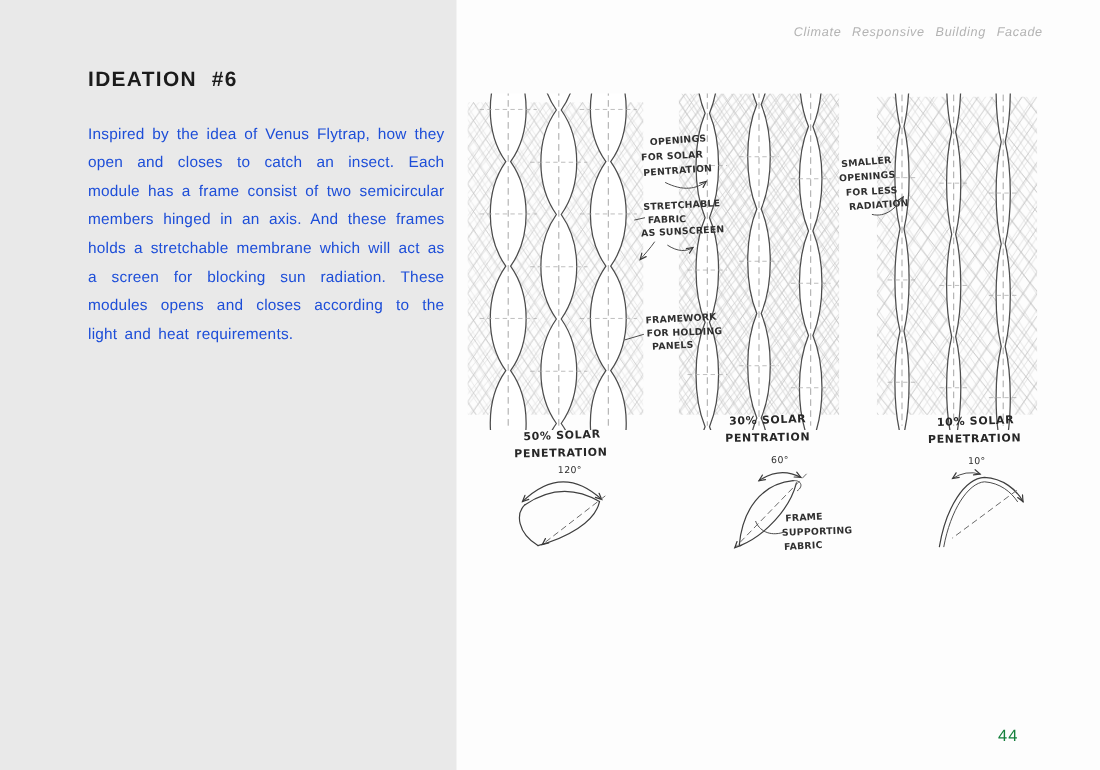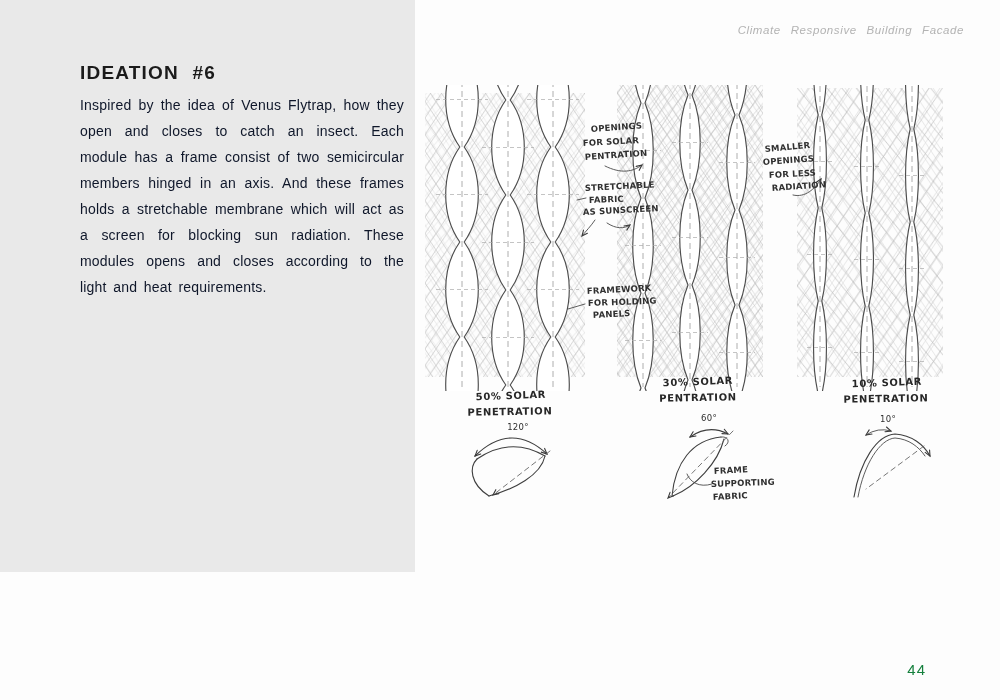--- a/index.html
+++ b/index.html
@@ -1,23 +1,23 @@
 <!DOCTYPE html>
 <html><head>
 <meta charset="utf-8">
 <style>
   html,body{margin:0;padding:0;background:#fff;}
   .page{position:relative;width:1000px;height:700px;background:#fdfdfd;overflow:hidden;
         font-family:"Liberation Sans",sans-serif;}
-  .left-panel{position:absolute;left:0;top:0;width:415px;height:572px;background:#e9e9e9;}
+  .left-panel{position:absolute;left:0;top:0;width:415px;height:700px;background:#e9e9e9;}
   .title{position:absolute;left:80px;top:62px;font-size:19px;font-weight:bold;
          color:#1b1b1b;letter-spacing:1.2px;word-spacing:7px;}
-  .body-text{position:absolute;left:80px;top:92px;width:324px;font-size:14px;
-         line-height:26px;color:#0f172a;text-align:justify;letter-spacing:0.2px;word-spacing:2.5px;}
-  .doc-header{position:absolute;top:24px;right:36px;font-size:11.5px;font-style:italic;
+  .body-text{position:absolute;left:80px;top:108px;width:324px;font-size:14px;
+         line-height:26px;color:#1d4ed8;text-align:justify;letter-spacing:0.2px;word-spacing:2.5px;}
+  .doc-header{position:absolute;top:24px;right:52px;font-size:11.5px;font-style:italic;
          color:#b3b3b3;letter-spacing:0.6px;word-spacing:6px;}
   .page-number{position:absolute;right:74px;bottom:22px;font-size:15px;color:#15803d;letter-spacing:1px;}
   .sketch-wrap{position:absolute;left:425px;top:85px;width:540px;height:470px;}
   svg .hw{font-family:"DejaVu Sans",sans-serif;font-size:8.5px;fill:#2e2e2e;letter-spacing:0.3px;}
   svg .hw-b{font-family:"DejaVu Sans",sans-serif;font-size:10px;font-weight:bold;fill:#272727;letter-spacing:0.6px;}
   svg .hw-a{font-family:"DejaVu Sans",sans-serif;font-size:8.5px;font-weight:bold;fill:#303030;letter-spacing:0.2px;}
   svg .ink{stroke:#3f3f3f;fill:none;stroke-width:1.1;stroke-linecap:round;}
   svg .ink-thin{stroke:#4a4a4a;fill:none;stroke-width:0.9;stroke-linecap:round;}
   svg .dash{stroke:#686868;fill:none;stroke-width:0.9;stroke-dasharray:5 4;stroke-linecap:round;}
 </style>

